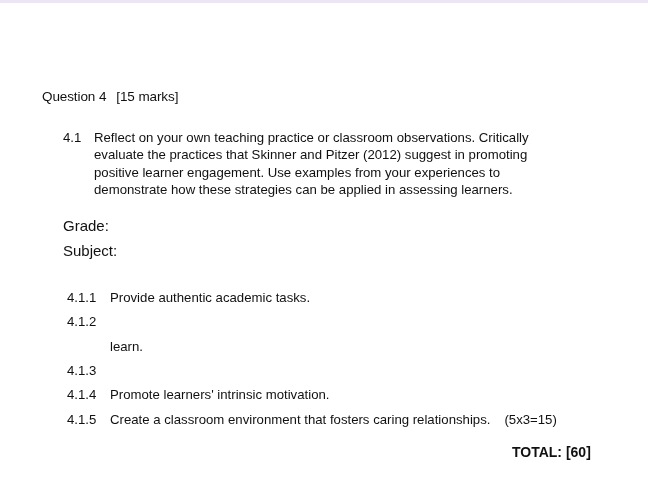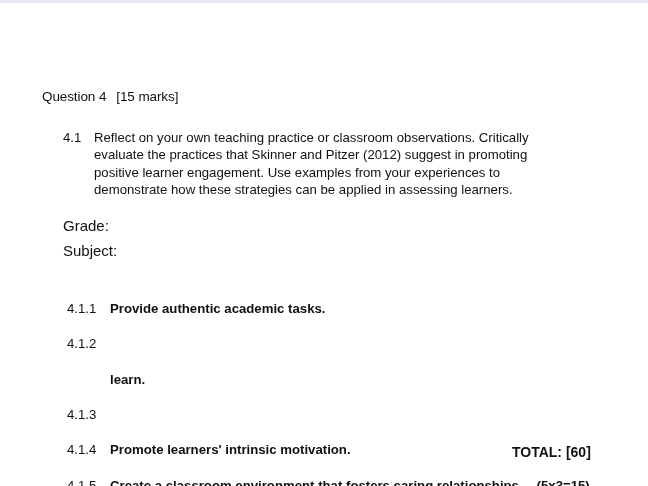--- a/index.html
+++ b/index.html
@@ -71,33 +71,31 @@
       position: absolute;
       left: 67px;
       top: 289px;
       width: 526px;
       font-size: 13.2px;
     }
     .subitem {
       position: relative;
       height: 24.4px;
       line-height: 17px;
-      margin-top: 11px;
     }
     .subitem .num {
       position: absolute;
       left: 0;
       top: 0;
     }
     .subitem .text {
       position: absolute;
       left: 43px;
       top: 0;
       right: 0;
-      font-weight: bold;
     }
     .subitem.justify .text {
       text-align: justify;
       text-align-last: justify;
     }
     .subitem.cont {
       height: 24px;
     }
     .subitem .score {
       margin-left: 14px;

